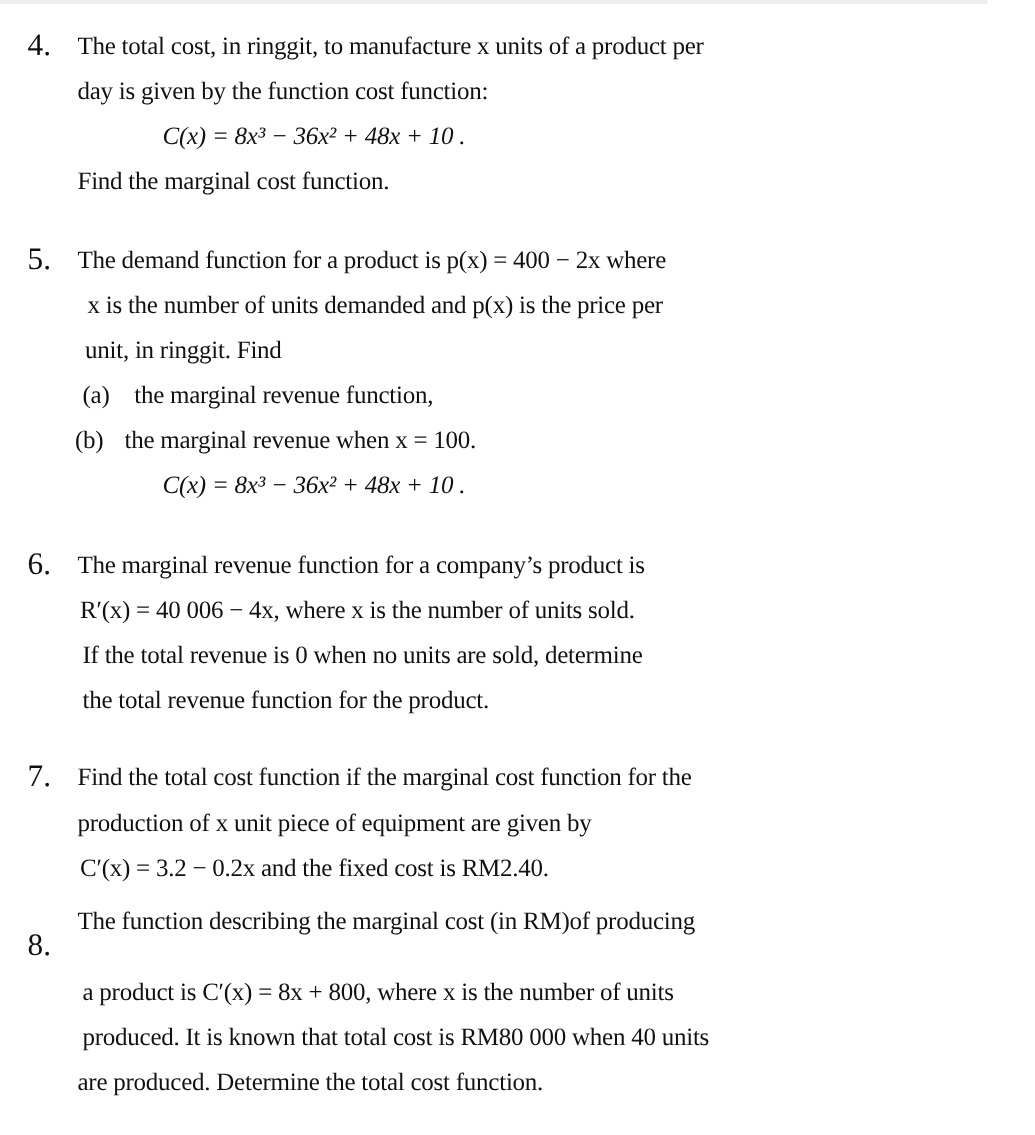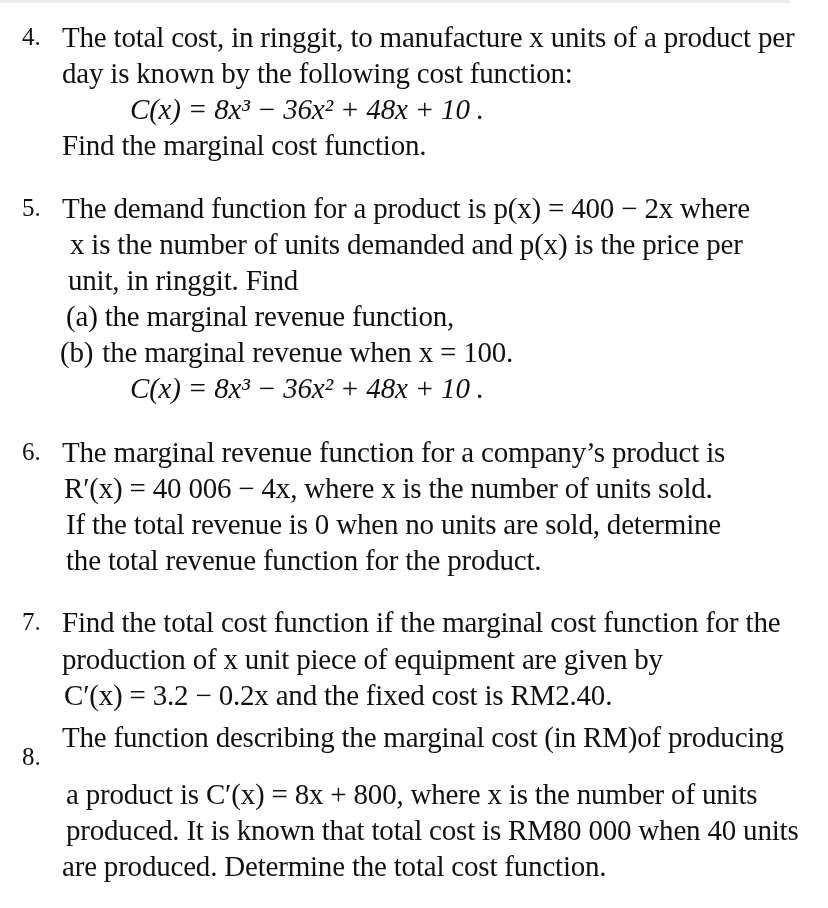--- a/index.html
+++ b/index.html
@@ -1,47 +1,47 @@
 <!DOCTYPE html>
 <html><head>
 <meta charset="utf-8">
 <style>
   html, body { margin:0; padding:0; background:#ffffff; }
   body { width:828px; height:908px; position:relative; overflow:hidden;
          font-family:"Liberation Serif","DejaVu Serif",serif; color:#111; }
   .topline { position:absolute; left:0; top:0; width:790px; height:3px; background:#ececec; }
-  .line { position:absolute; font-size:29px; line-height:30px; white-space:nowrap; letter-spacing:-0.2px; }
+  .line { position:absolute; font-size:20px; line-height:30px; white-space:nowrap; letter-spacing:-0.2px; }
   .num { position:absolute; font-size:25px; line-height:30px; }
   i, .m { font-style:italic; }
 </style>
 </head>
 <body>
 
 <div class="topline"></div>
 
 <section>
   <span class="num" style="left:22px;top:22px">4.</span>
   <div class="line" style="left:62px;top:22px">The total cost, in ringgit, to manufacture x units of a product per</div>
-  <div class="line" style="left:62px;top:58px">day is known by the following cost function:</div>
+  <div class="line" style="left:62px;top:58px">day is given by the function cost function:</div>
   <div class="line m" style="left:130px;top:94px">C(x) = 8x³ − 36x² + 48x + 10 .</div>
   <div class="line" style="left:62px;top:130px">Find the marginal cost function.</div>
 </section>
 
 <section>
   <span class="num" style="left:22px;top:193px">5.</span>
   <div class="line" style="left:62px;top:193px">The demand function for a product is  p(x) = 400 − 2x  where</div>
   <div class="line" style="left:70px;top:229px">x is the number of units demanded and p(x) is the price per</div>
   <div class="line" style="left:68px;top:265px">unit, in ringgit. Find</div>
   <div class="line" style="left:66px;top:301px">
     <span>(a)</span>
-    <span style="margin-left:0">the marginal revenue function,</span>
+    <span style="margin-left:15px">the marginal revenue function,</span>
   </div>
   <div class="line" style="left:60px;top:337px">
     <span>(b)</span>
-    <span style="margin-left:2px">the marginal revenue when   x = 100.</span>
+    <span style="margin-left:12px">the marginal revenue when   x = 100.</span>
   </div>
   <div class="line m" style="left:130px;top:373px">C(x) = 8x³ − 36x² + 48x + 10 .</div>
 </section>
 
 <section>
   <span class="num" style="left:22px;top:437px">6.</span>
   <div class="line" style="left:62px;top:437px">The marginal revenue function for a company’s product is</div>
   <div class="line" style="left:64px;top:473px">R′(x) = 40 006 − 4x, where x is the number of units sold.</div>
   <div class="line" style="left:66px;top:509px">If the total revenue is 0 when no units are sold, determine</div>
   <div class="line" style="left:66px;top:545px">the total revenue function for the product.</div>

